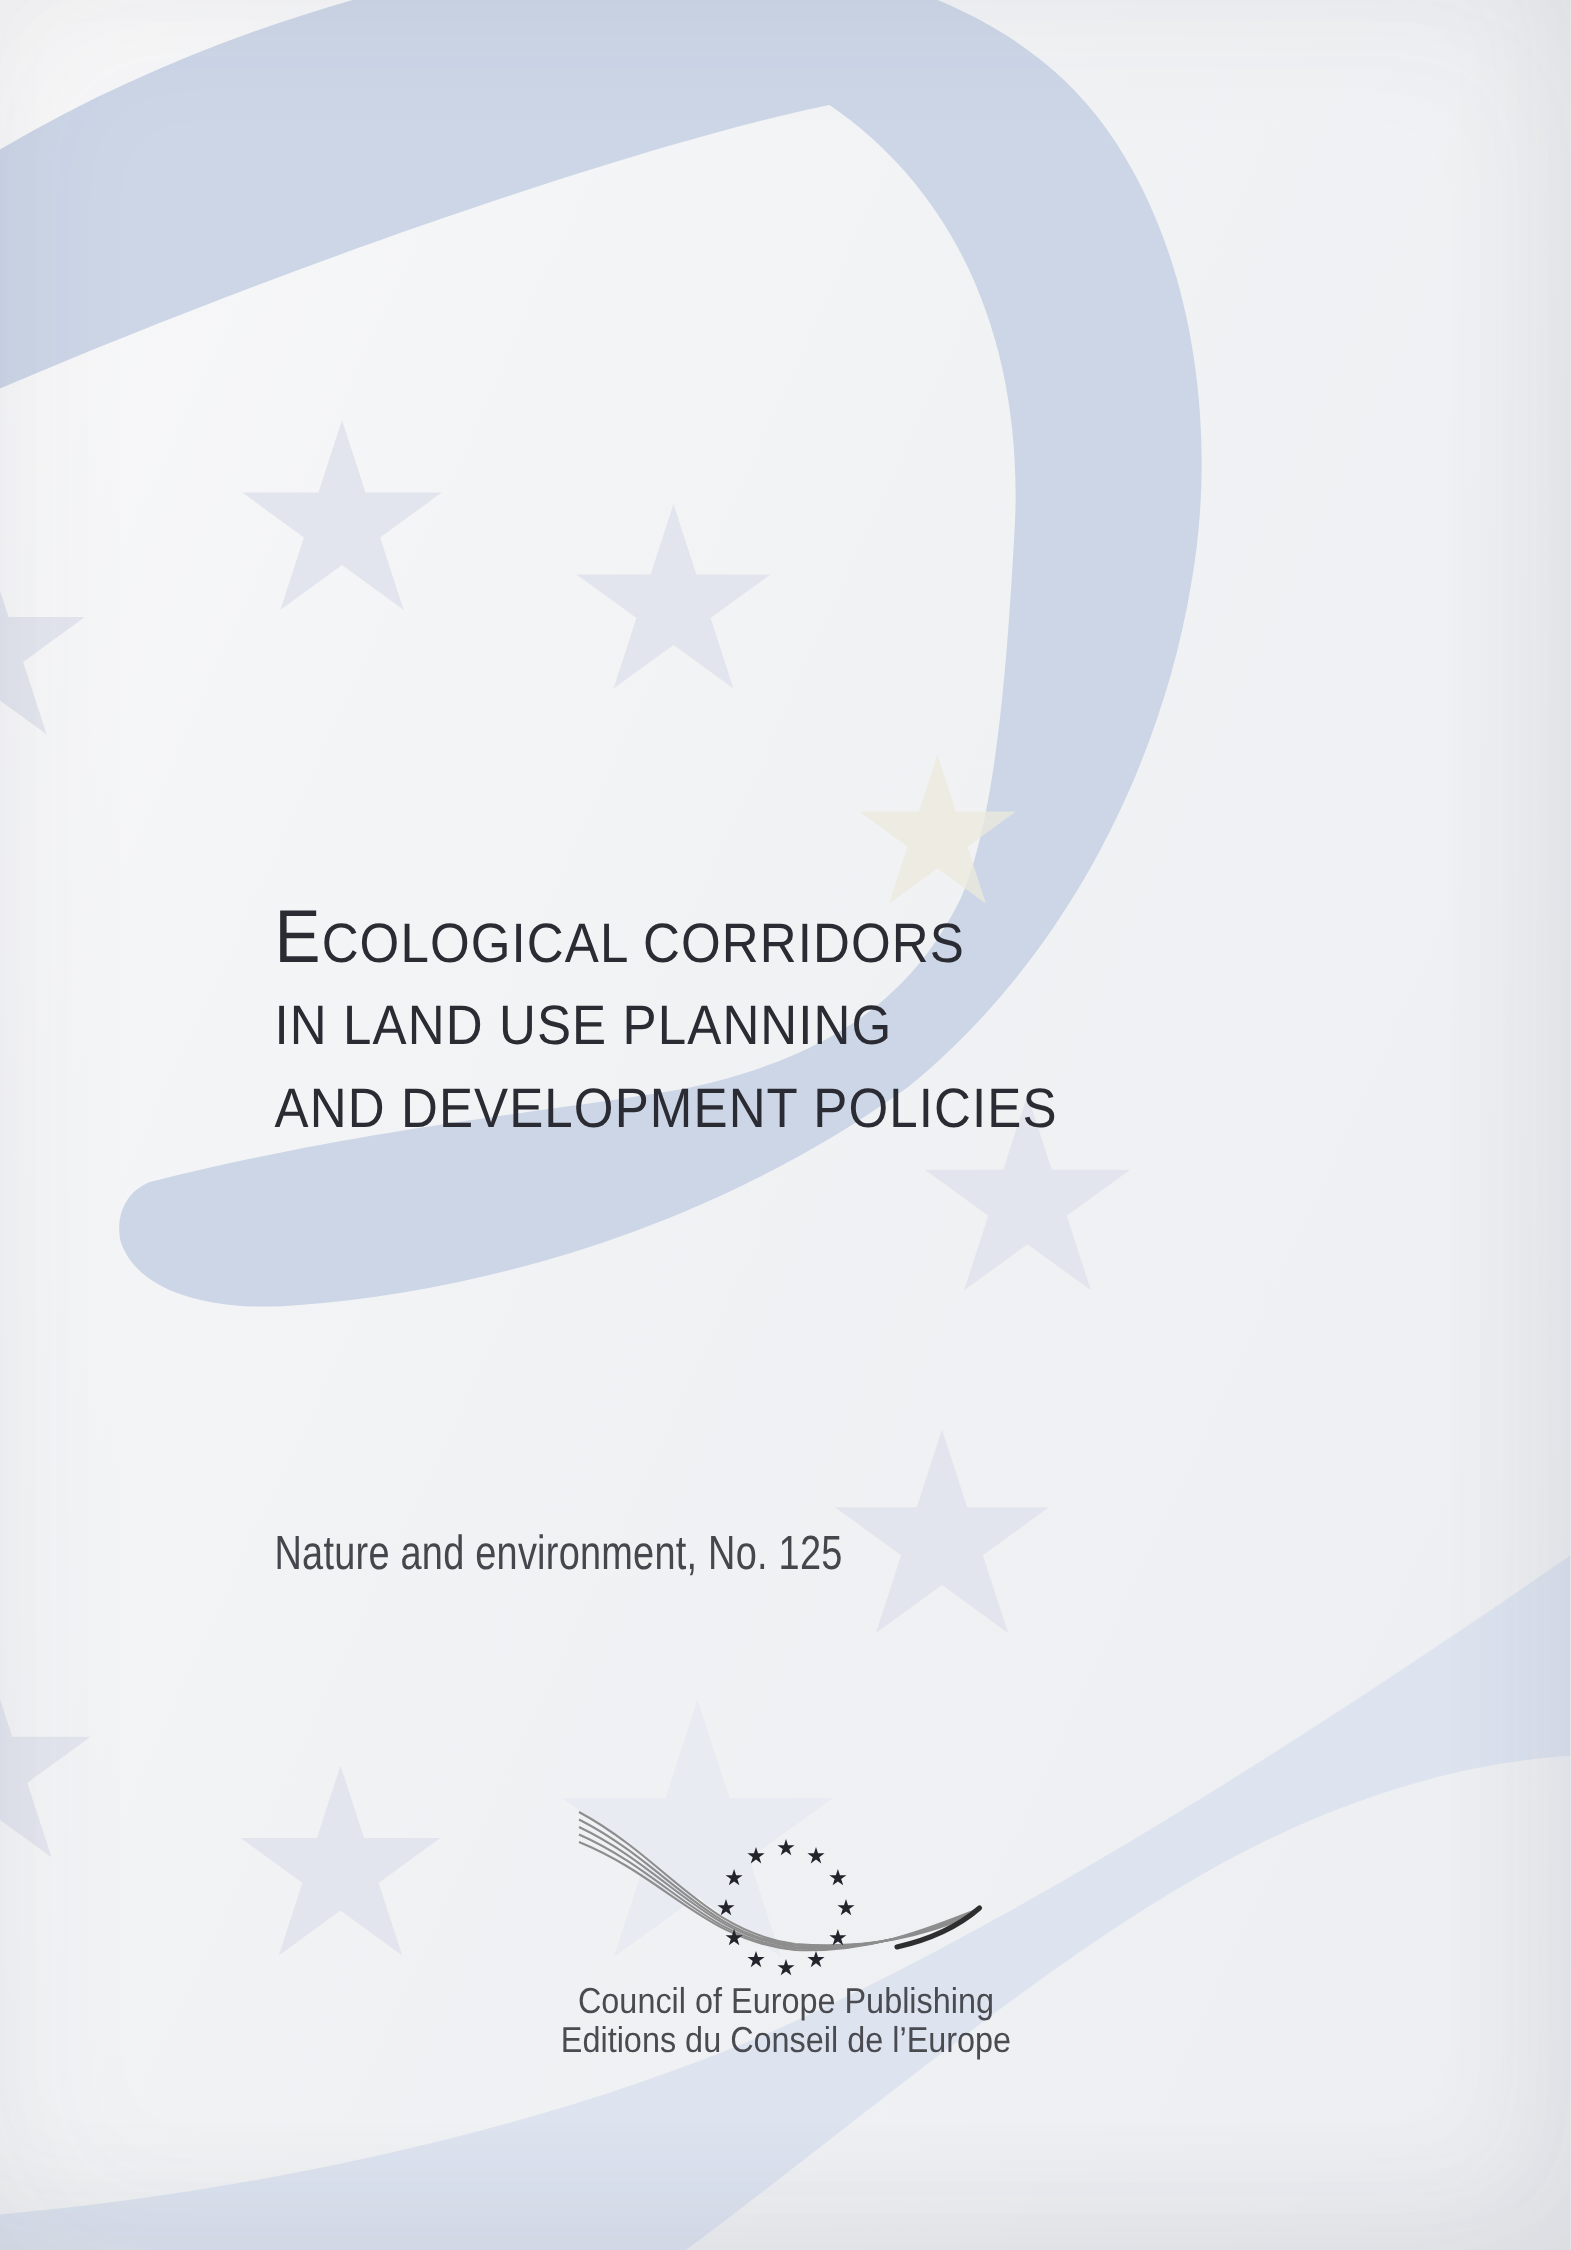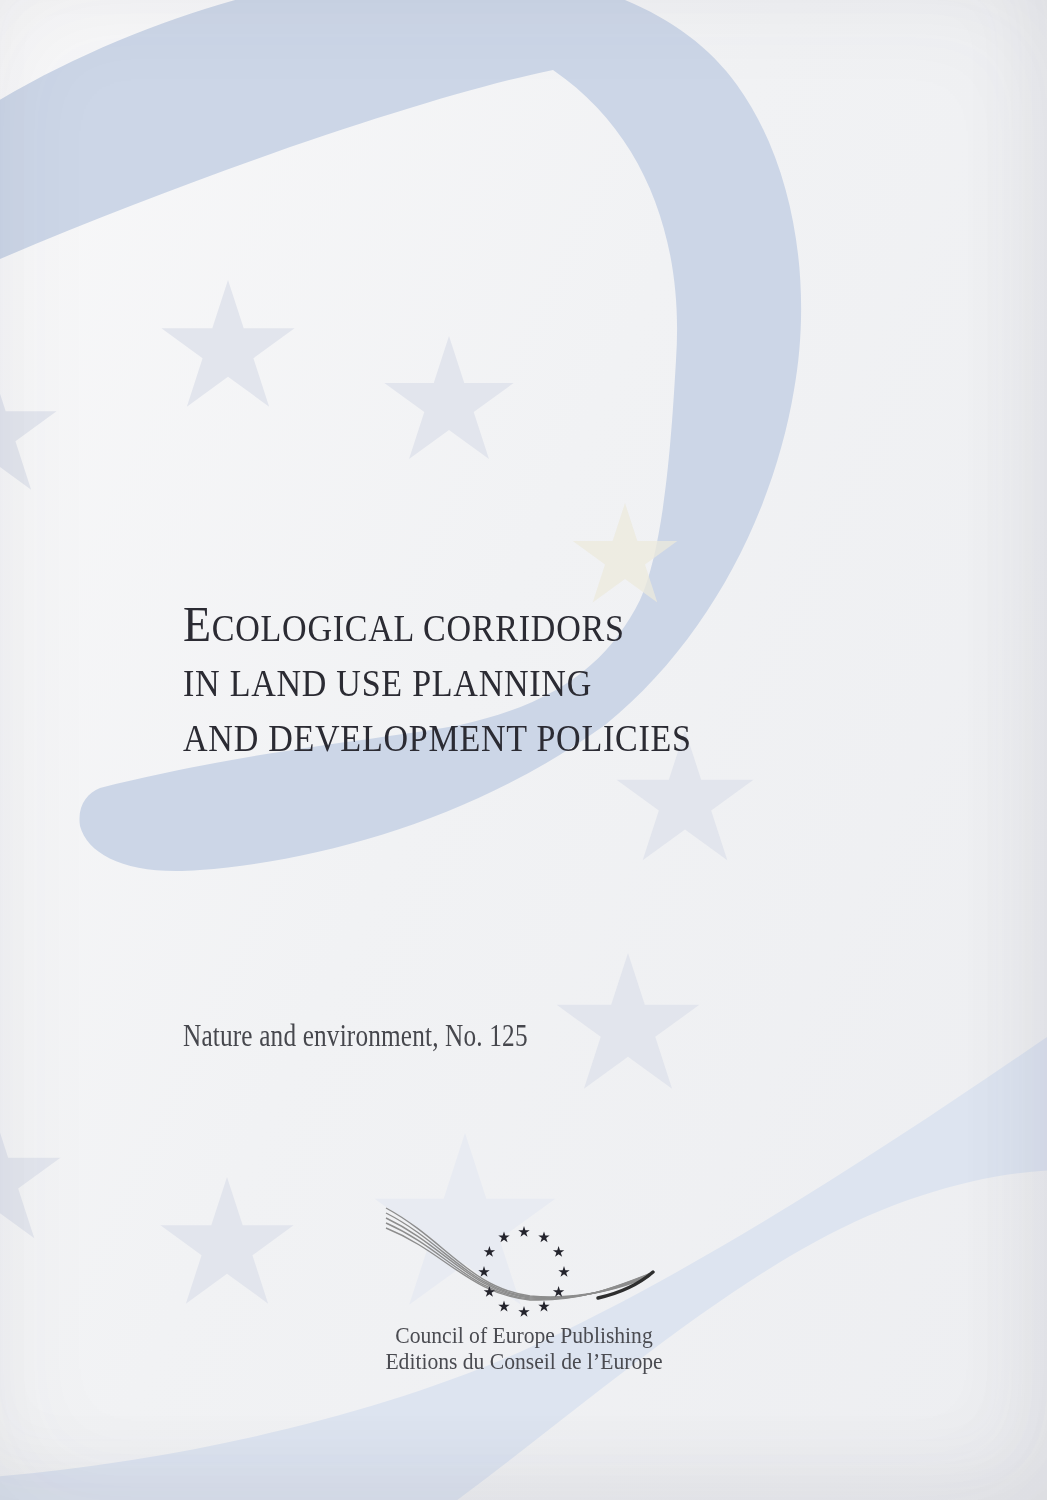--- a/index.html
+++ b/index.html
@@ -6,21 +6,21 @@
     --paper1:#f8f8f9; --paper2:#f1f2f4; --paper3:#edeef1;
     --swirl:#ccd6e7; --swirl-light:#dde4f0;
     --star:#e2e5ed; --star-faint:#e8ebf2; --star-yellow:#eceadc;
     --ink:#2b2b33; --ink2:#46474d; --ink3:#4a4b51;
     --logo-star:#23232c; --swoosh:#8d8d8d; --swoosh-tip:#2e2e2e;
   }
   html,body{margin:0;padding:0;background:#e8e8ea;}
   .page{
     position:relative; width:1047px; height:1500px; overflow:hidden;
     background:linear-gradient(115deg, var(--paper1) 0%, var(--paper2) 45%, var(--paper3) 100%);
-    font-family:Liberation Serif, serif;
+    font-family:Liberation Sans, sans-serif;
   }
   .page::after{
     content:""; position:absolute; inset:0; pointer-events:none;
     box-shadow: inset 0 0 110px rgba(70,70,90,.06), inset -25px -35px 70px rgba(70,70,90,.05);
   }
   svg.bg{position:absolute; left:0; top:0; width:1047px; height:1500px; display:block;}
   .swirl-ring{fill:var(--swirl);}
   .swirl-bottom{fill:var(--swirl-light);}
   .wstar{fill:var(--star);}
   .wstar-faint{fill:var(--star-faint);}

